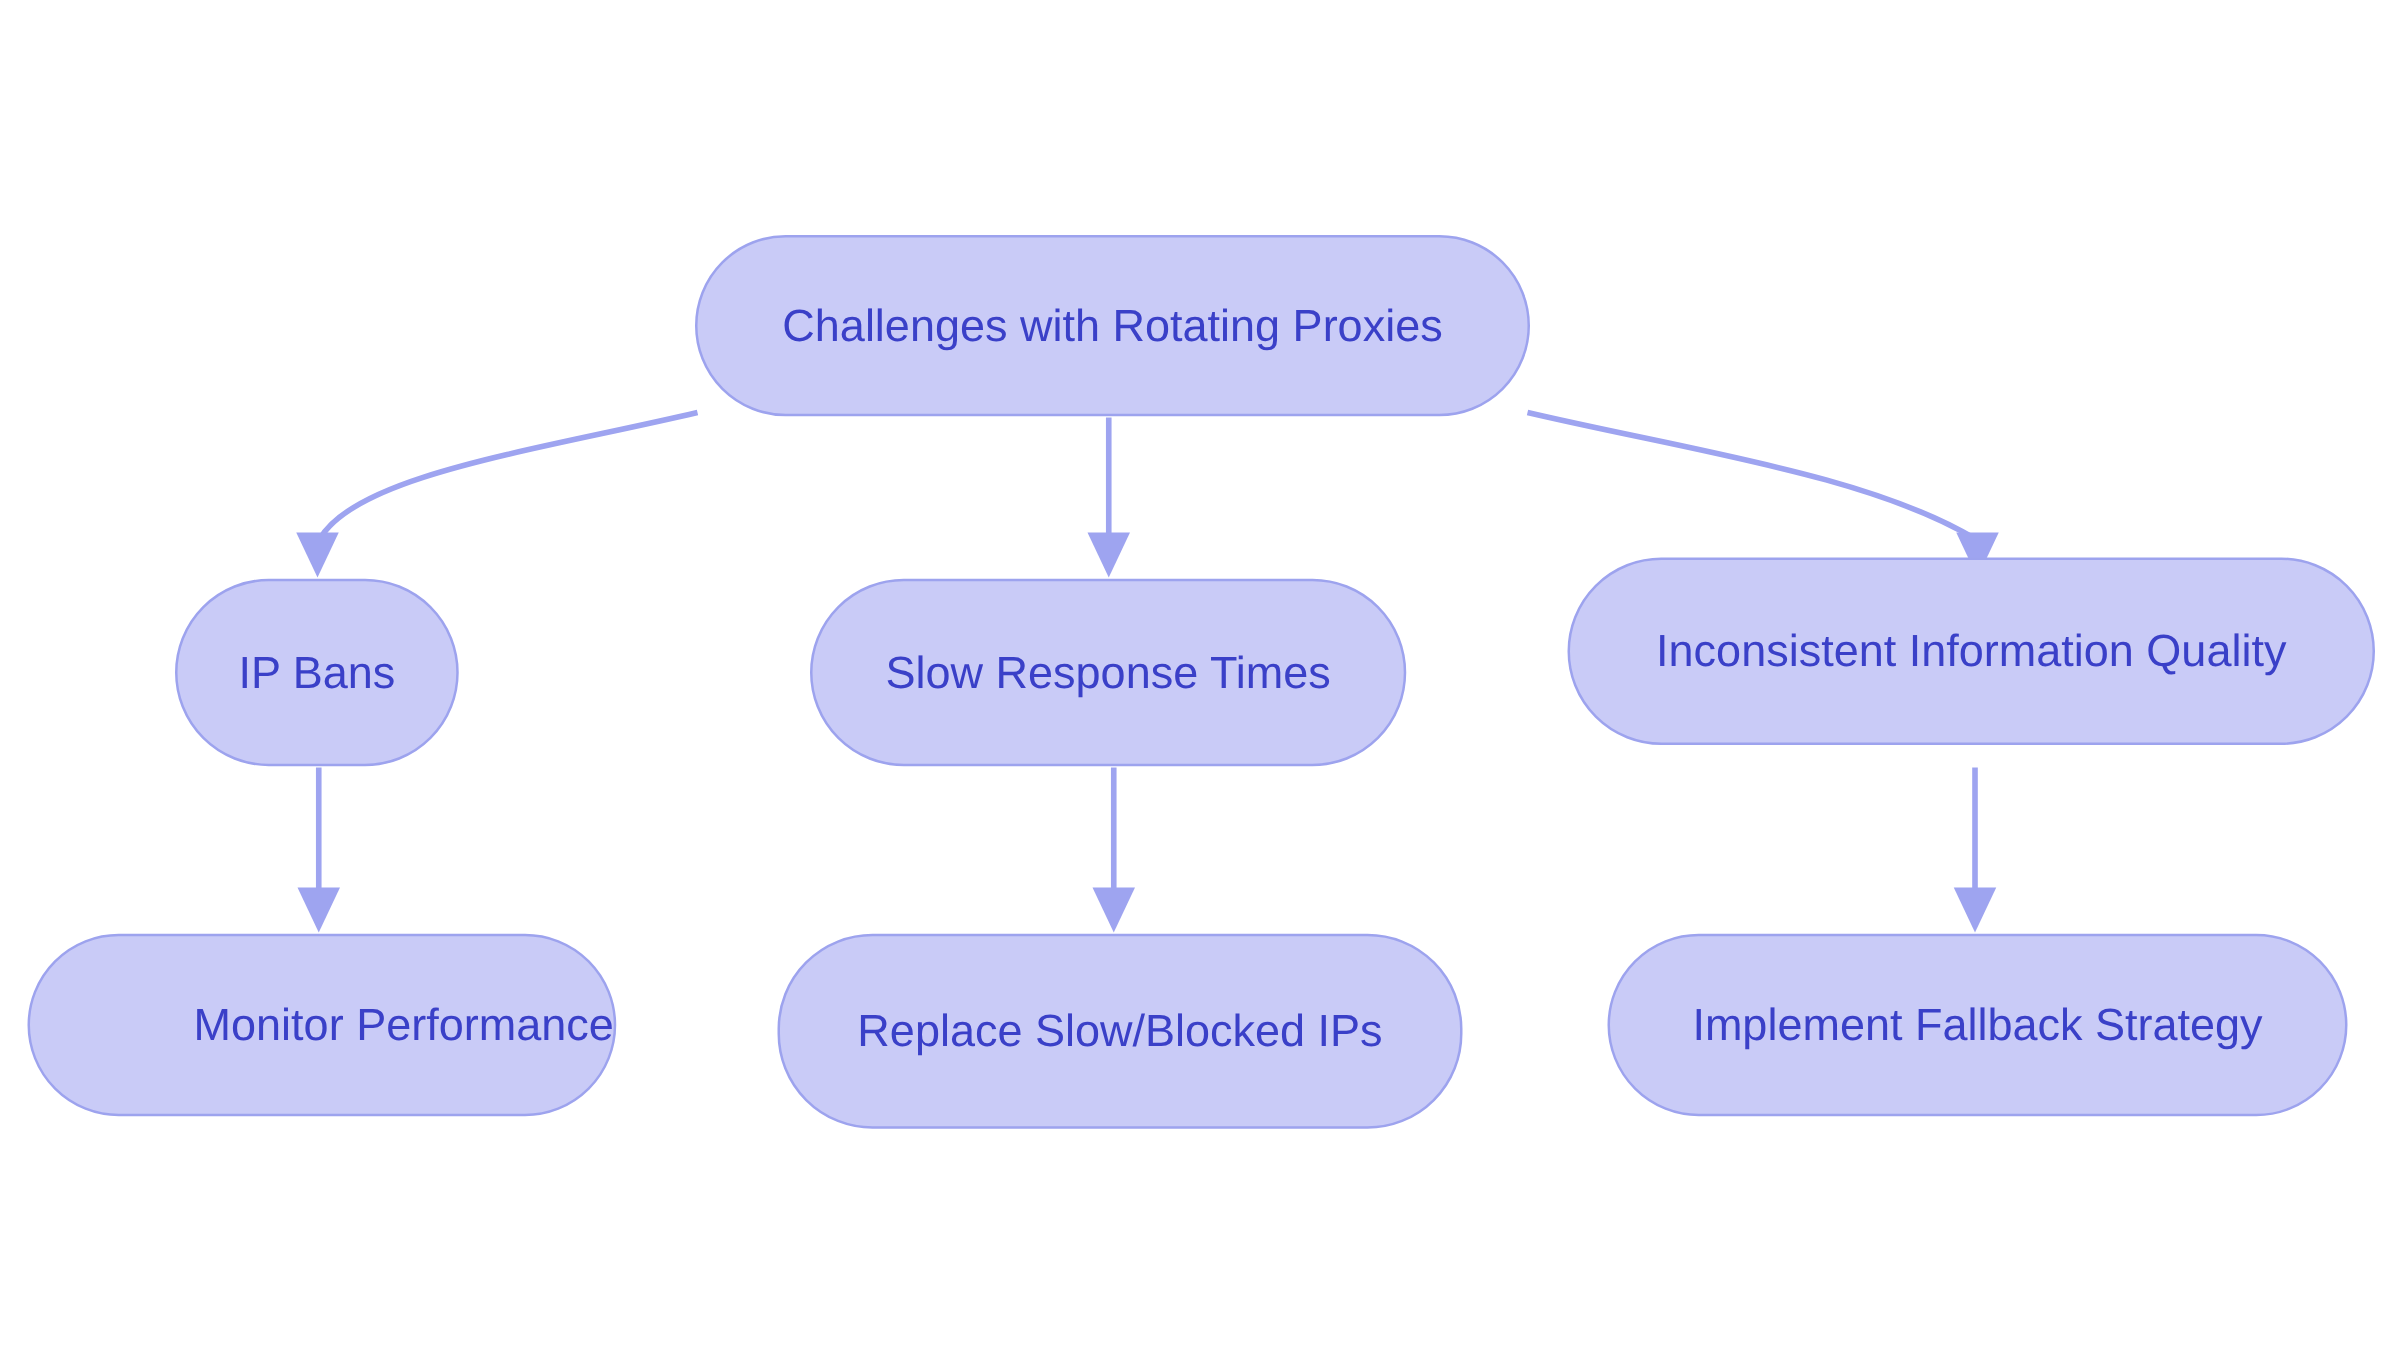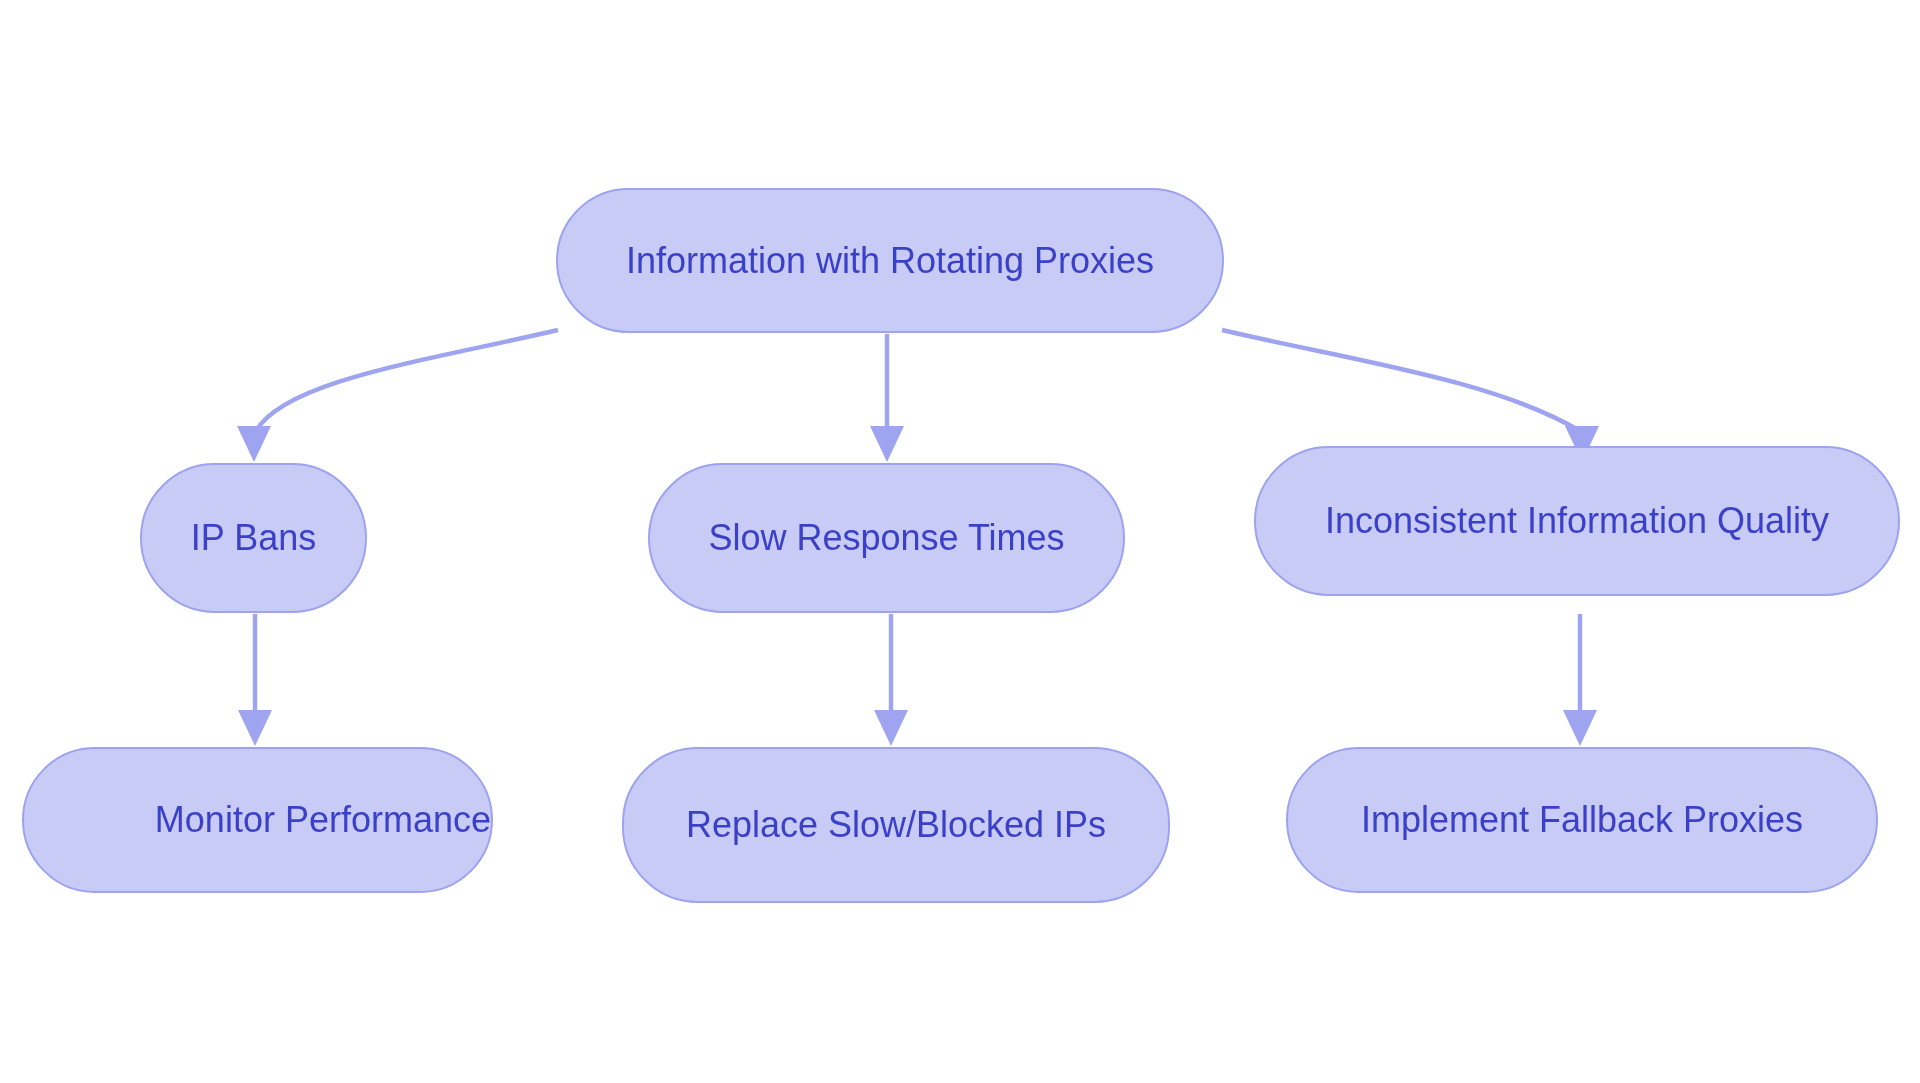--- a/index.html
+++ b/index.html
@@ -81,21 +81,21 @@
       <line class="edge-line" x1="891" y1="614" x2="891" y2="712"></line>
       <polygon class="edge-head" points="874,710 908,710 891,746"></polygon>
     </g>
     <g>
       <line class="edge-line" x1="1580" y1="614" x2="1580" y2="712"></line>
       <polygon class="edge-head" points="1563,710 1597,710 1580,746"></polygon>
     </g>
   </svg>
 
   <div class="node node-root">
-    <span>Information with Rotating Proxies</span>
+    <span>Challenges with Rotating Proxies</span>
   </div>
 
   <div class="node node-ip-bans">
     <span>IP Bans</span>
   </div>
 
   <div class="node node-slow">
     <span>Slow Response Times</span>
   </div>
 
@@ -105,16 +105,16 @@
 
   <div class="node node-monitor">
     <span>Monitor Performance</span>
   </div>
 
   <div class="node node-replace">
     <span>Replace Slow/Blocked IPs</span>
   </div>
 
   <div class="node node-fallback">
-    <span>Implement Fallback Proxies</span>
+    <span>Implement Fallback Strategy</span>
   </div>
 
 </div>
 
 </body></html>

